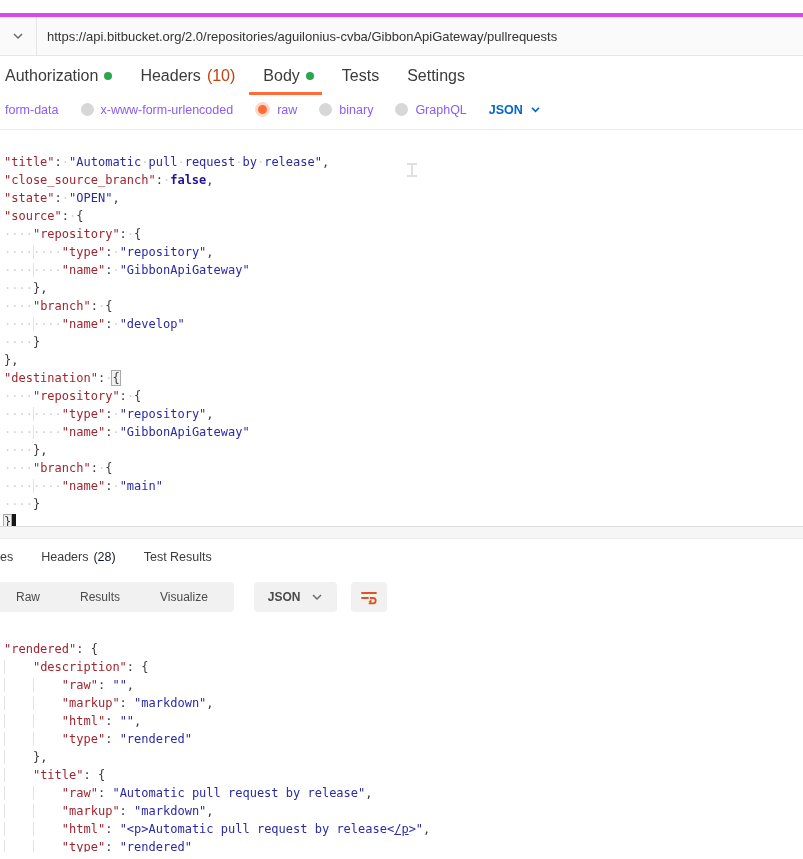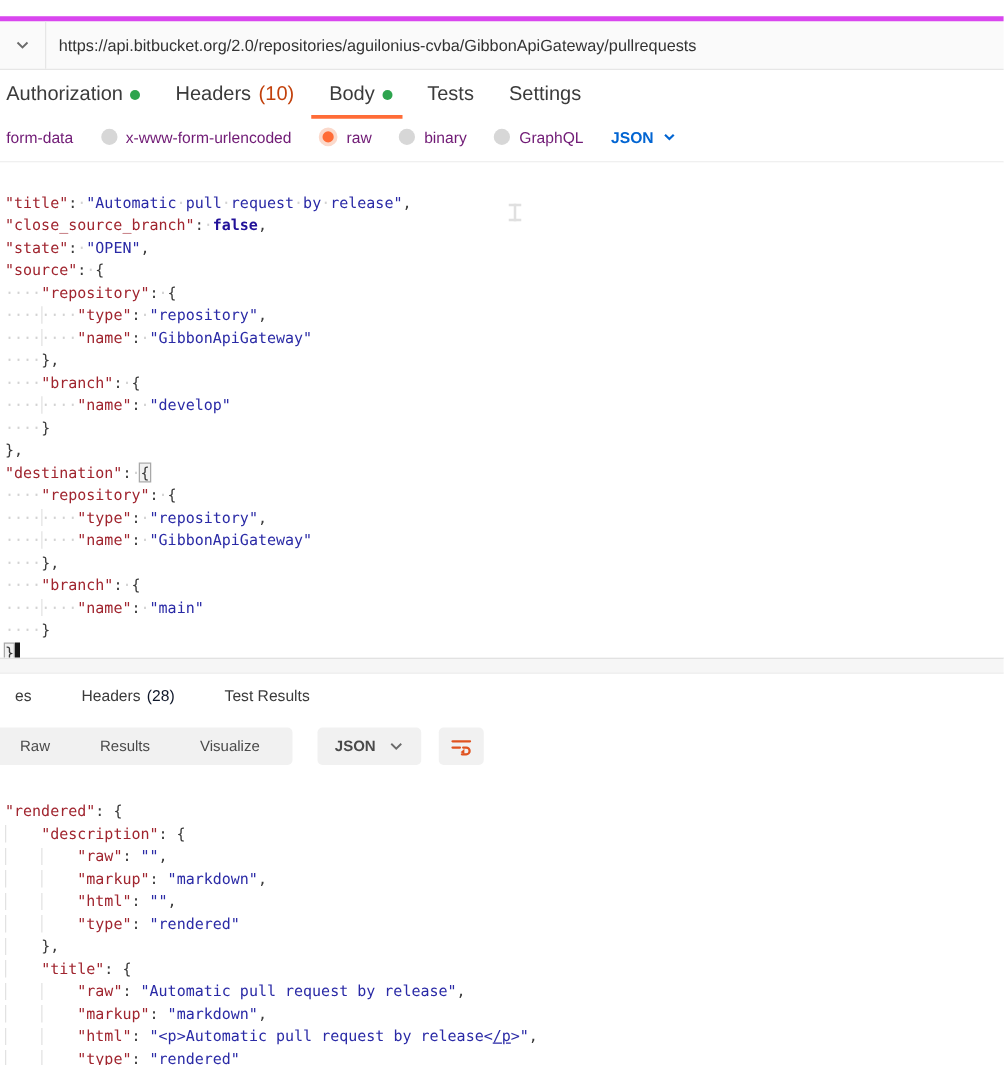--- a/index.html
+++ b/index.html
@@ -20,21 +20,21 @@
     padding:0 14px 10px 14px; cursor:pointer; position:relative; }
   .tab:first-child { padding-left:0; }
   .tab .dot { width:8px; height:8px; border-radius:50%; background:#2DA44E; }
   .tab .count { color:#c2410c; }
   .tab.active::after { content:""; position:absolute; left:0; right:6px; bottom:0;
     height:3px; background:#FF6C37; }
   .tab:first-child.active::after { left:0; }
 
   .radio-row { display:flex; align-items:center; gap:22px; padding:10px 0 12px 5px; }
   .radio-opt { display:flex; align-items:center; gap:7px; font-size:12.5px;
-    color:#701a75; cursor:pointer; }
+    color:#8b5cf6; cursor:pointer; }
   .radio { width:13px; height:13px; border-radius:50%; background:#d7d7d7; }
   .radio.sel { background:#FF6C37; border:3px solid #fbd9cb; width:15px; height:15px; }
   .lang-dd { display:flex; align-items:center; gap:7px; color:#0265D2; font-size:12.5px;
     font-weight:bold; cursor:pointer; }
 
   .divider { border-top:1px solid #ececec; }
 
   .editor { position:relative; background:#fff; }
   .req-editor { height:396px; padding:23px 0 0 4px; overflow:hidden; }
   .resp-editor { height:233px; padding:21px 0 0 4px; overflow:hidden; }
@@ -51,22 +51,22 @@
 
   .ibeam { position:absolute; left:407px; top:31px; width:11px; height:18px; }
   .ibeam::before { content:""; position:absolute; left:4px; top:2px; width:2px;
     height:14px; background:#e0e0e0; }
   .ibeam::after { content:""; position:absolute; left:0; top:2px; width:10px;
     height:2px; background:#e0e0e0; box-shadow:0 12px 0 #e0e0e0; }
 
   .splitter { height:13px; background:#f6f6f6; border-top:1px solid #dcdcdc;
     border-bottom:1px solid #ededed; cursor:row-resize; }
 
-  .resp-tabs-row { display:flex; align-items:center; gap:40px; height:36px;
-    padding-left:12px; font-size:12.5px; color:#3b3b3b; }
+  .resp-tabs-row { display:flex; align-items:center; gap:28px; height:36px;
+    padding-left:0; font-size:12.5px; color:#3b3b3b; }
   .resp-tab { cursor:pointer; display:flex; gap:5px; }
   .resp-tab .count { color:#0f172a; }
 
   .resp-toolbar { display:flex; align-items:center; height:44px; }
   .seg { display:flex; align-items:center; background:#f1f1f1; border-radius:4px;
     height:30px; margin-left:-10px; padding:0 6px; }
   .seg-item { font-size:12px; color:#4a4a4a; padding:0 20px; cursor:pointer; }
   .btn-gray { display:flex; align-items:center; gap:10px; background:#f1f1f1;
     border-radius:4px; height:30px; padding:0 14px; margin-left:20px;
     font-size:12px; font-weight:bold; color:#4a4a4a; cursor:pointer; }

